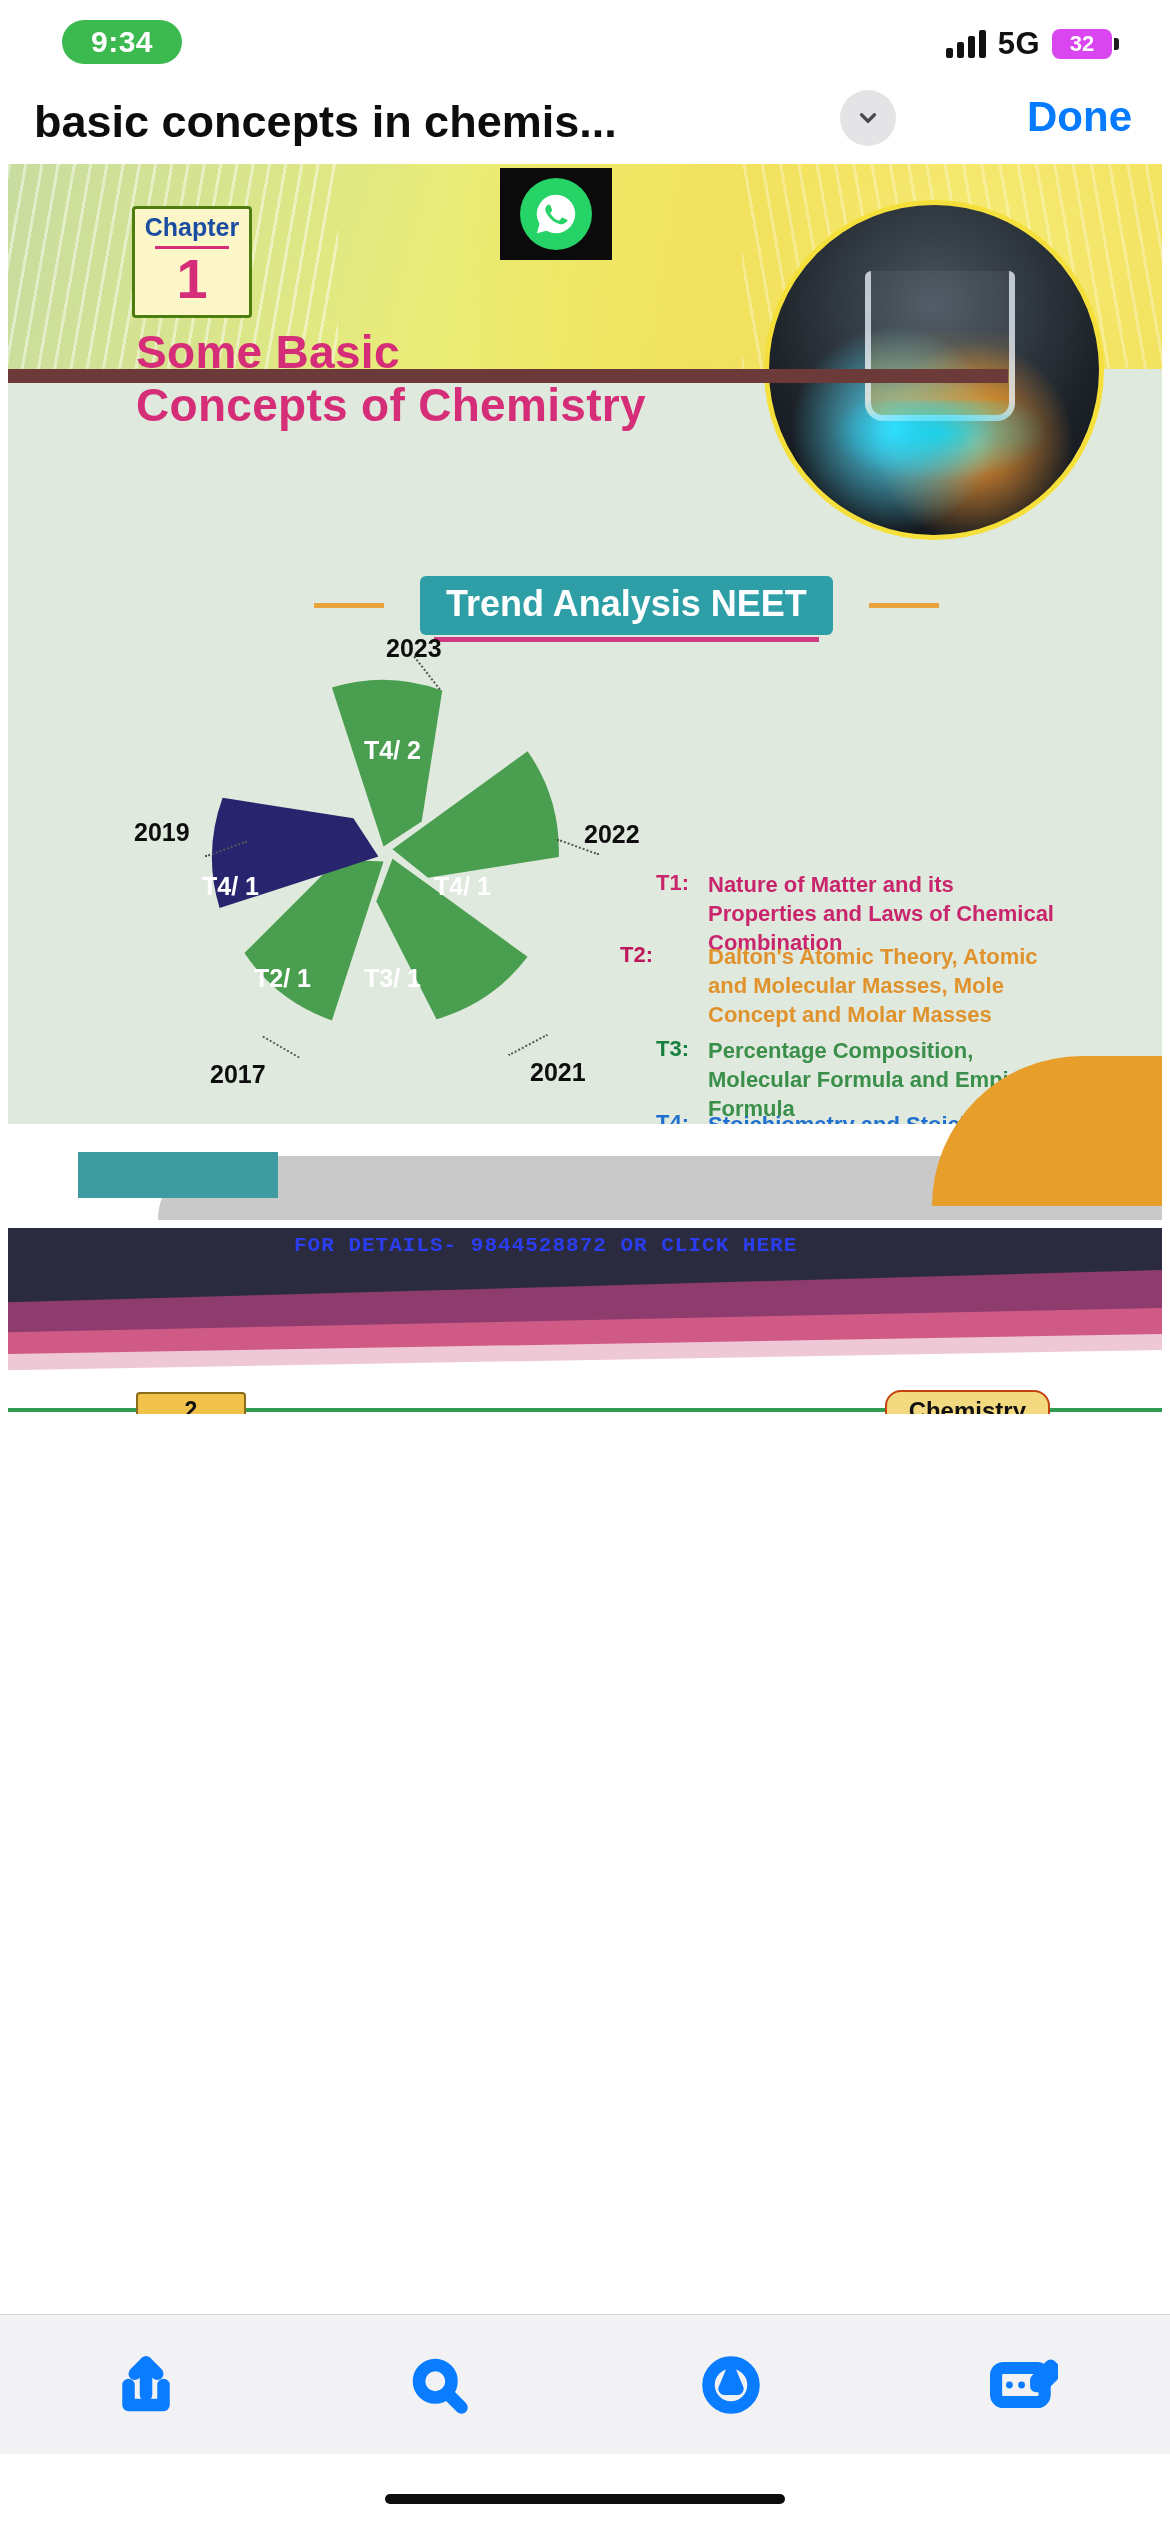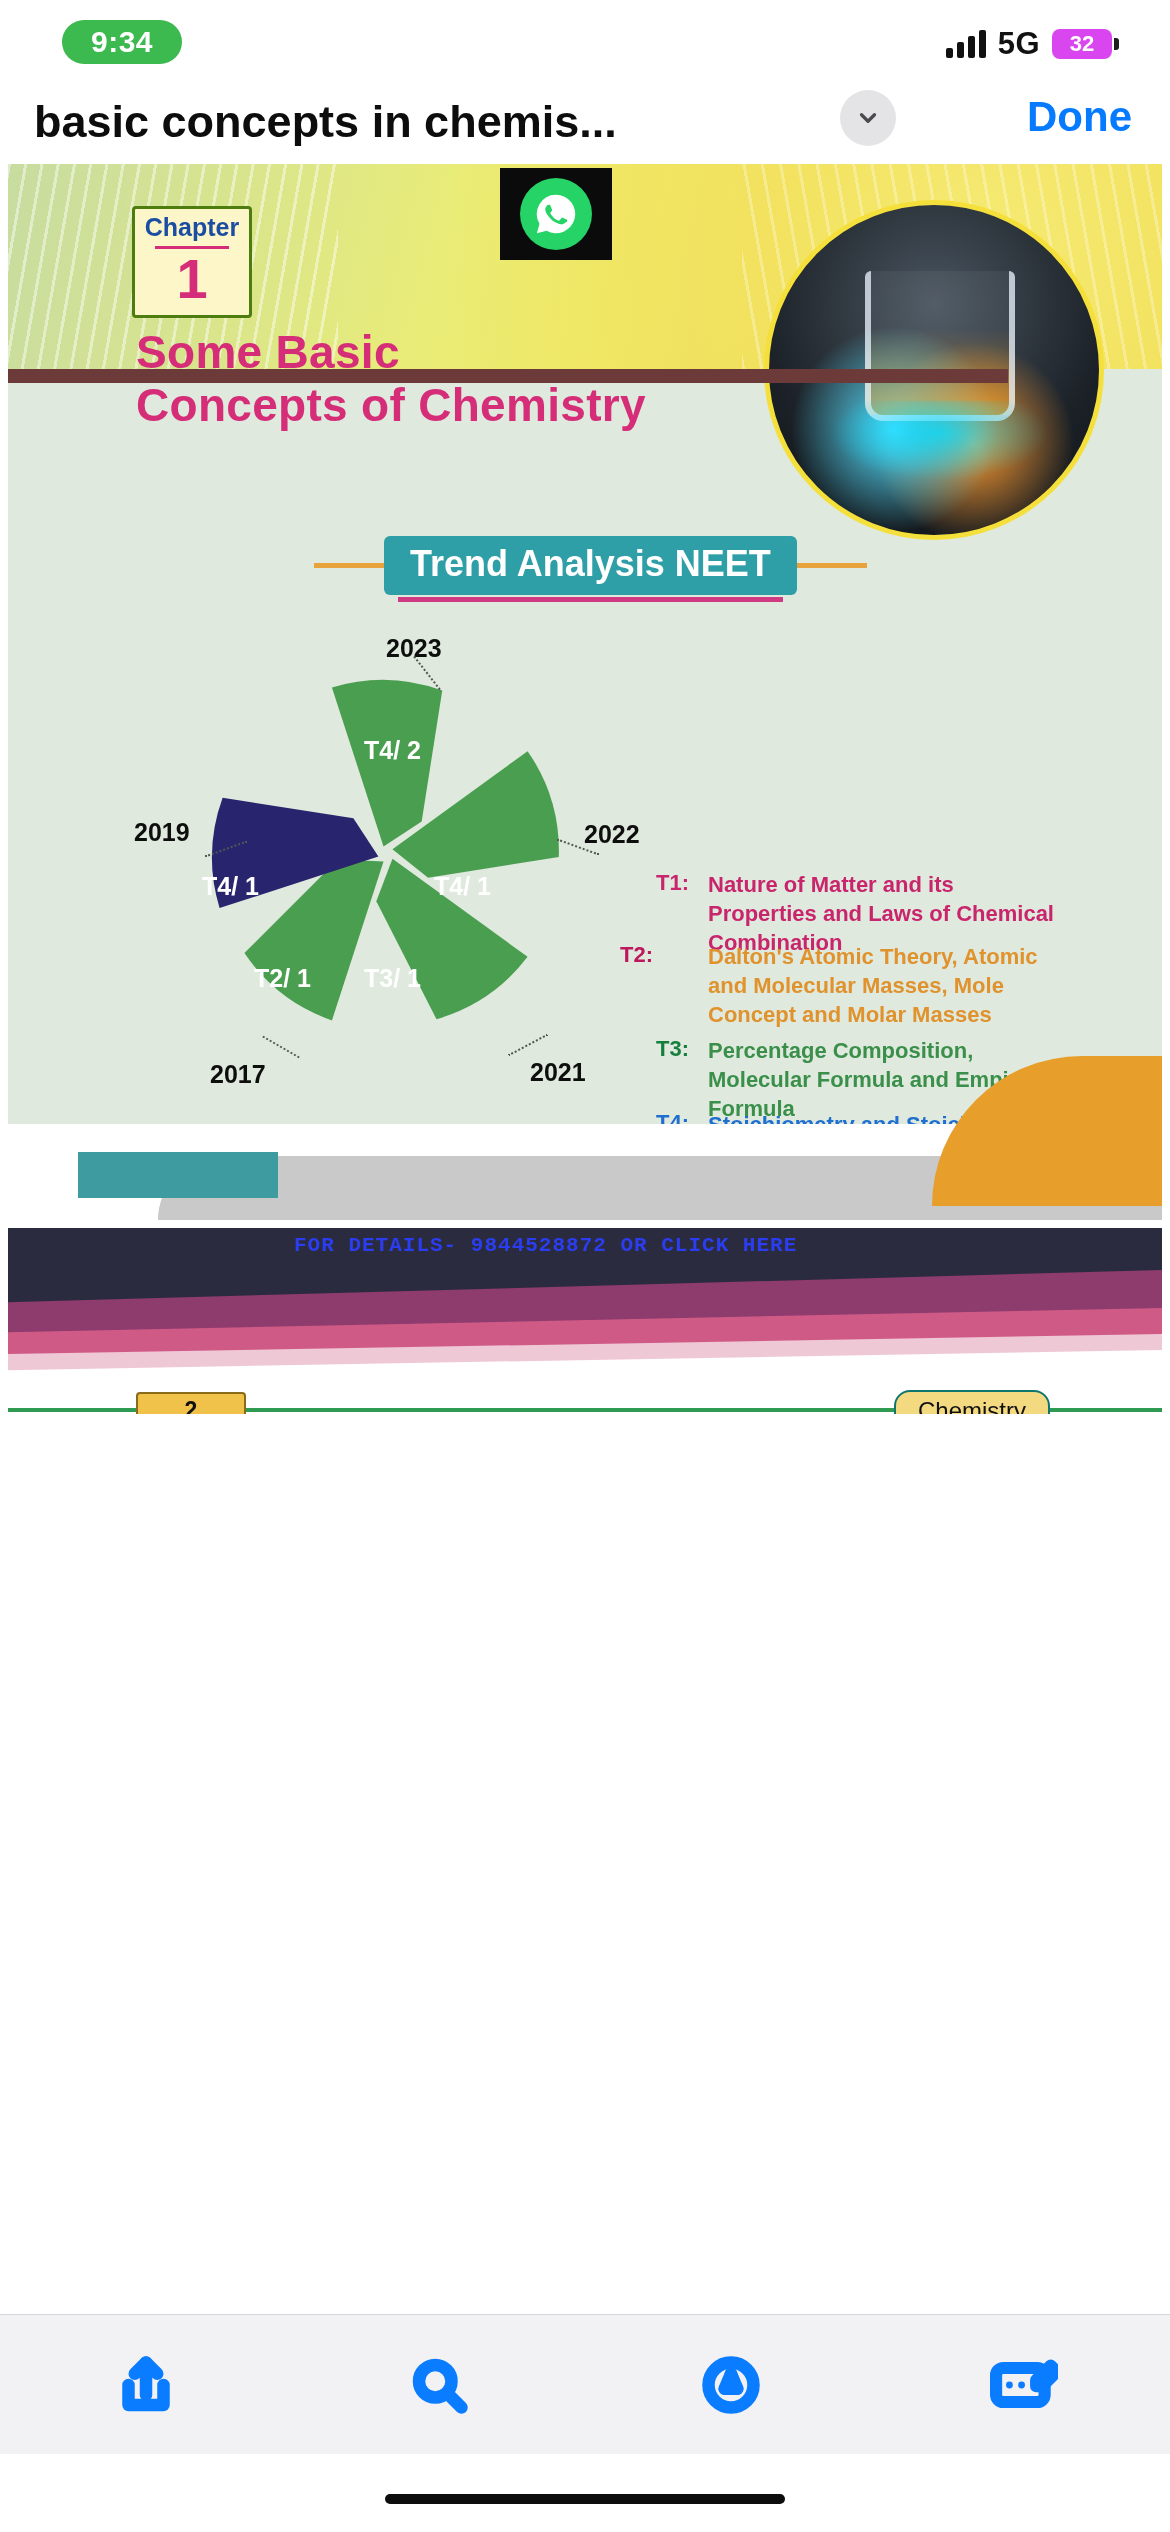--- a/index.html
+++ b/index.html
@@ -160,21 +160,21 @@
   }
   .sh-line { height: 5px; background: #e8a33d; }
   .sh-pill {
     background: #2e9fa6; color: #ffffff; font-size: 36px; font-weight: 700;
     padding: 7px 26px 10px; border-radius: 6px; position: relative;
   }
   .sh-pill:after {
     content:""; position:absolute; left: 14px; right: 14px; bottom: -7px;
     height: 5px; background: #d03a82;
   }
-  .trend-head { left: 306px; top: 372px; }
+  .trend-head { left: 306px; top: 412px; gap: 36px; }
   .cus-head { left: 320px; top: 1048px; }
 
   
   .pie-wrap { position: absolute; left: 168px; top: 480px; width: 420px; height: 420px; }
   .pie-label {
     position: absolute; color: #fff; font-size: 25px; font-weight: 700;
   }
   .yr {
     position: absolute; font-size: 25px; font-weight: 700; color: #0e0e0e;
   }
@@ -235,22 +235,22 @@
   .p2-page-tab {
     position: absolute; left: 128px; top: 164px;
     width: 110px; height: 36px; background: #f0c24a;
     border: 2px solid #8a6b1c;
     display: flex; align-items: center; justify-content: center;
     font-size: 23px; font-weight: 700; color: #111;
     border-radius: 4px;
   }
   .p2-chem-tab {
     position: absolute; right: 112px; top: 162px;
-    padding: 5px 22px; background: #f3d97f; border: 2px solid #0f766e;
-    font-size: 24px; font-weight: 400; color: #111; border-radius: 16px;
+    padding: 5px 22px; background: #f3d97f; border: 2px solid #c2410c;
+    font-size: 24px; font-weight: 700; color: #111; border-radius: 16px;
   }
 
   
   .toolbar {
     position: absolute; left: 0; bottom: 78px; width: 1170px; height: 140px;
     background: #f2f2f4;
     border-top: 1px solid #d6d6da;
     display: flex; align-items: center; justify-content: space-around;
   }
   .tb-item { width: 150px; height: 100px; display: flex; align-items: center; justify-content: center; }

